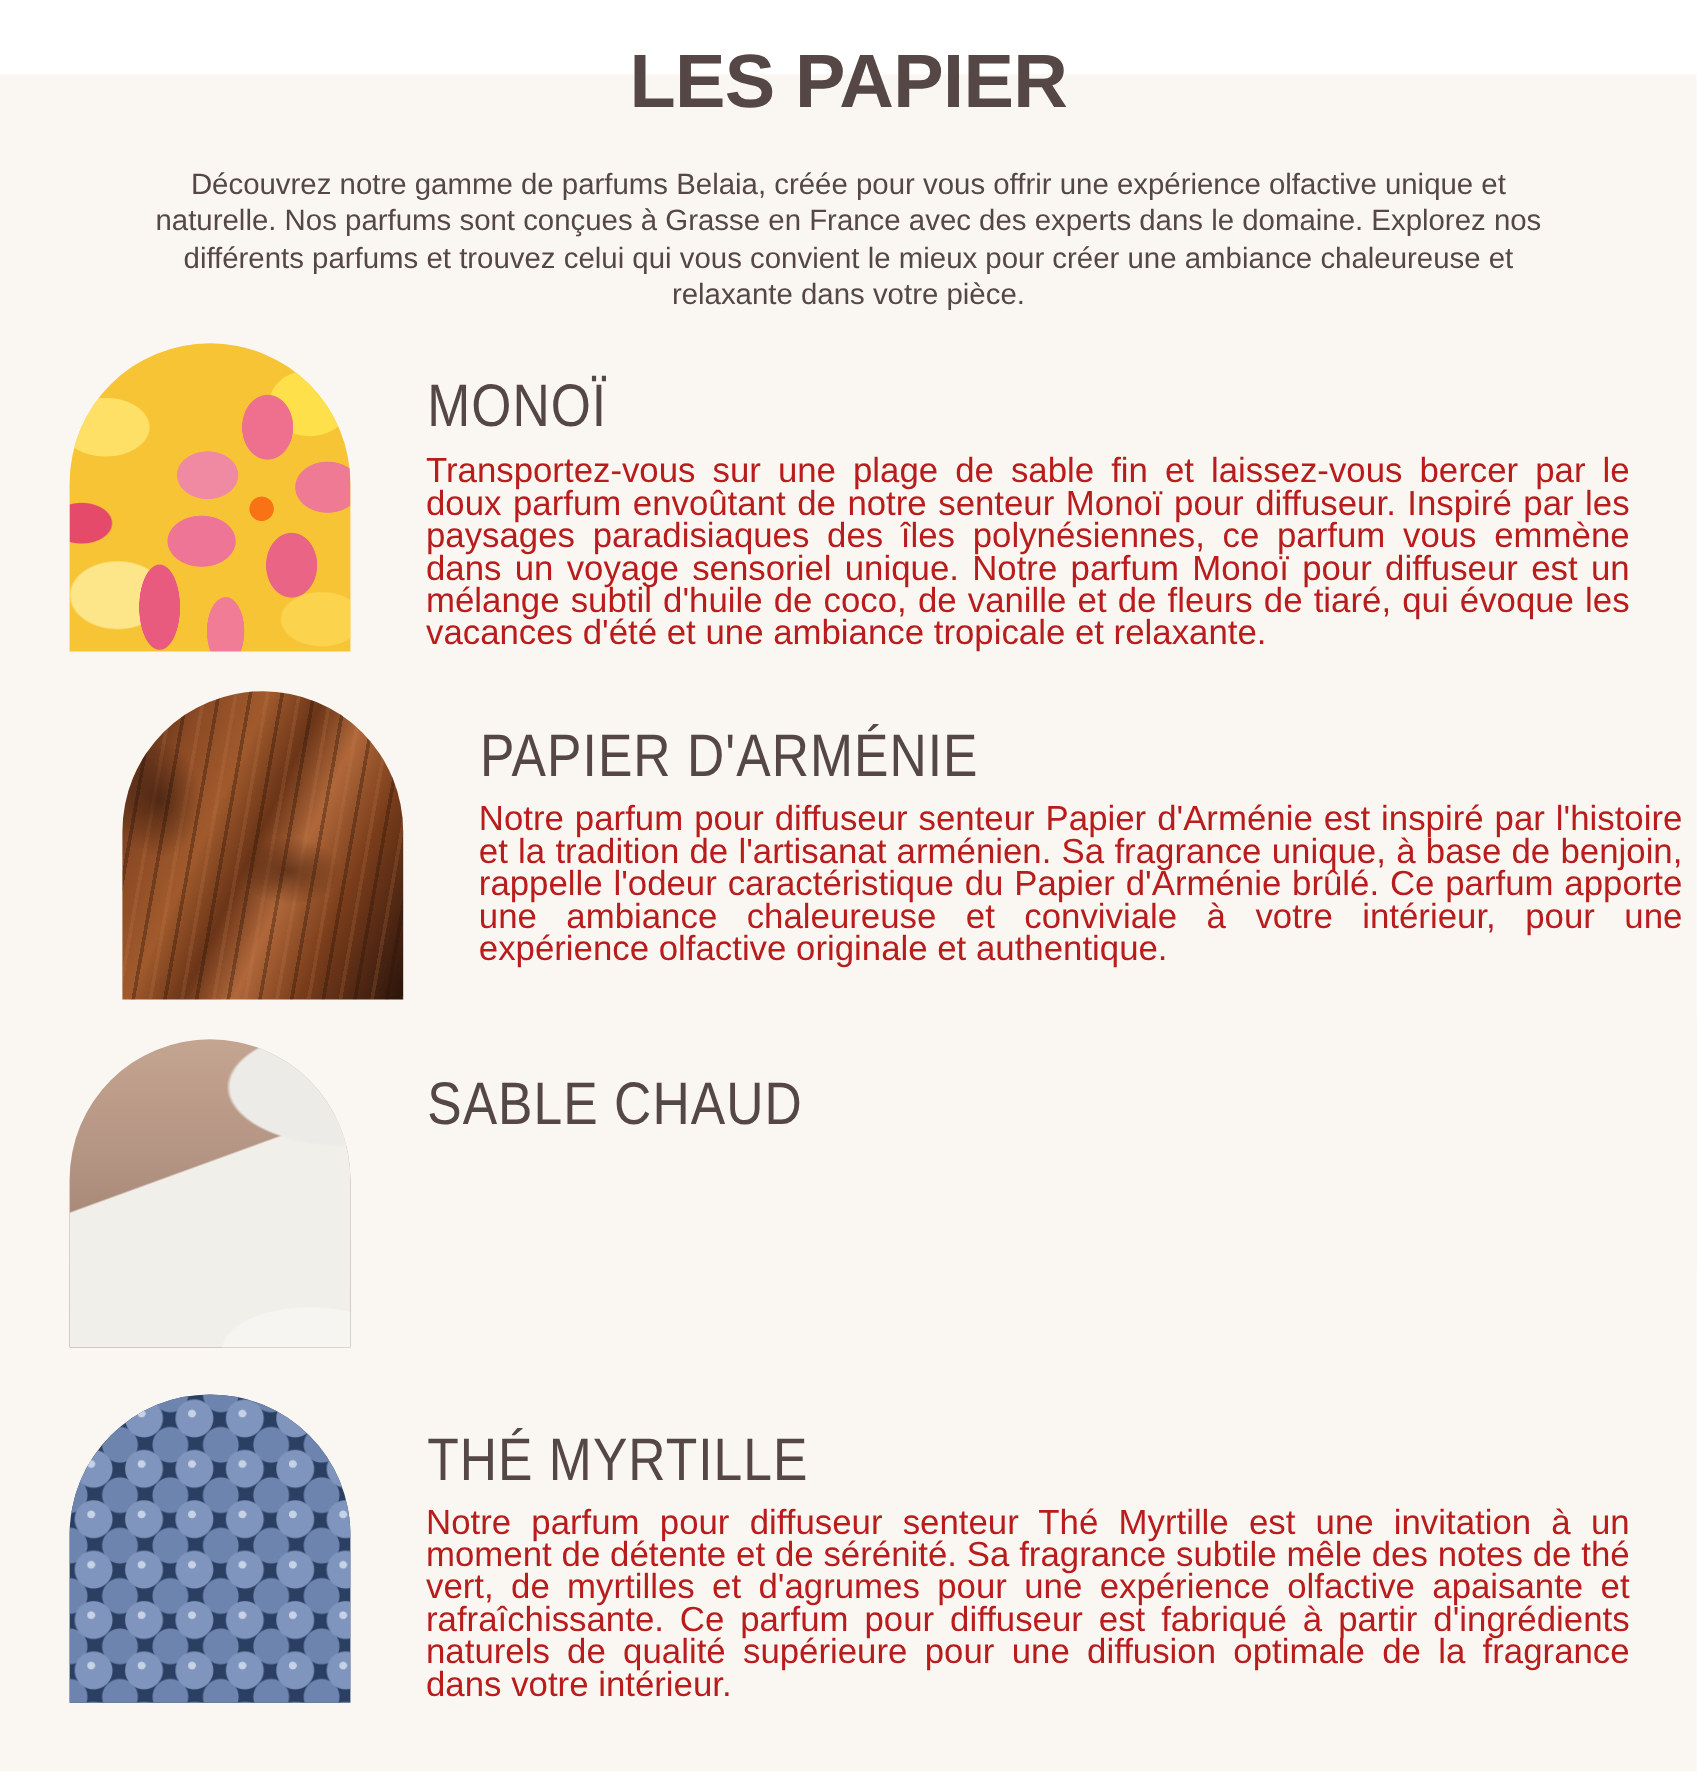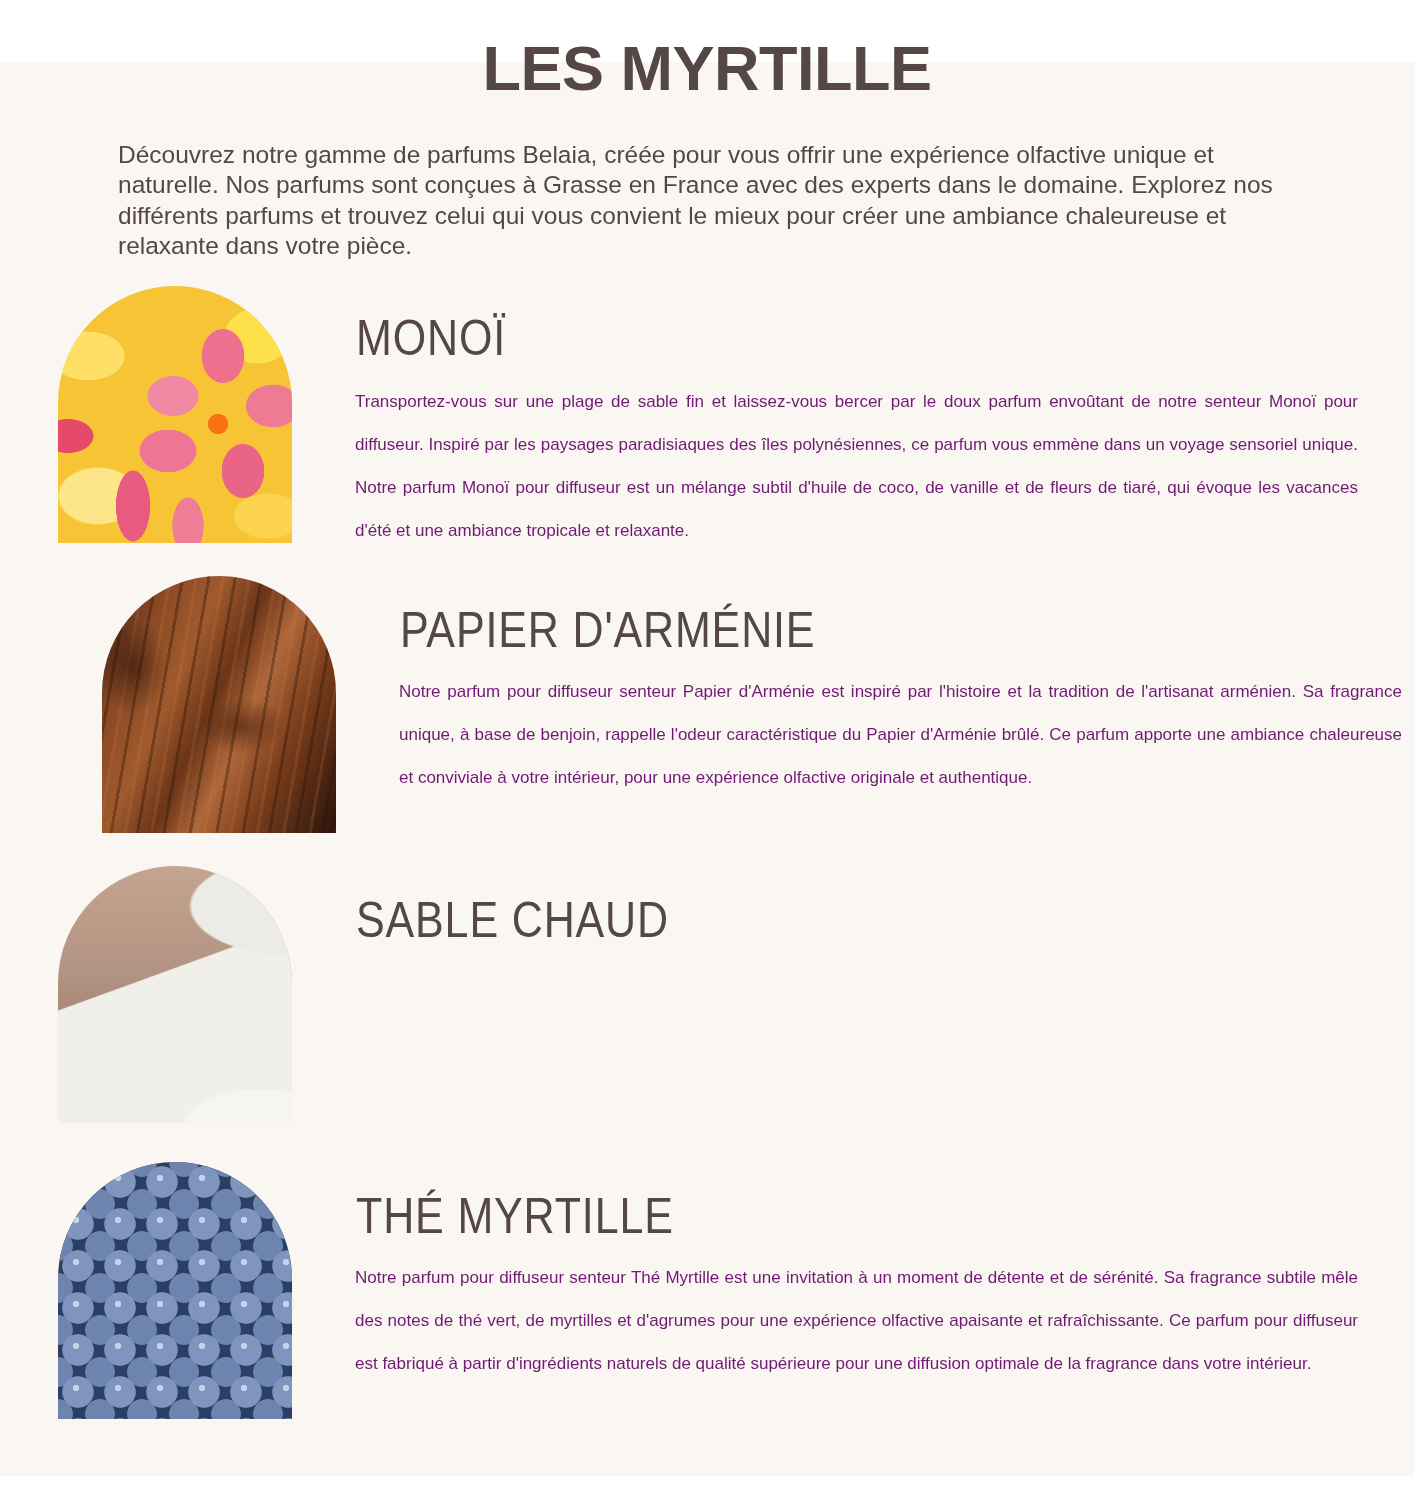--- a/index.html
+++ b/index.html
@@ -10,38 +10,38 @@
   .panel {
     position: absolute; left: 0; top: 62px; width: 1414px; height: 1414px;
     background: #FAF7F2;
   }
   .page-title {
     position: absolute; left: 0; top: 30px; width: 1414px; text-align: center;
     font-family: "Liberation Sans", "DejaVu Sans", sans-serif; font-weight: 700;
     font-size: 63px; line-height: 76px; letter-spacing: -0.5px; color: #554745; margin: 0;
   }
   .intro {
-    position: absolute; left: 118px; top: 140px; width: 1178px; text-align: left;
+    position: absolute; left: 118px; top: 140px; width: 1178px; text-align: center;
     font-size: 24.5px; line-height: 30.3px; color: #554745; margin: 0;
   }
   .product { position: absolute; left: 0; width: 1226px; height: 290px; }
   .arch {
     position: absolute; left: 58px; top: 0; width: 234px; height: 257px;
     border-radius: 117px 117px 0 0; overflow: hidden;
   }
   .arch .layer { position: absolute; inset: 0; }
   .p-title {
     position: absolute; left: 356px; margin: 0;
     font-family: "Liberation Sans", "DejaVu Sans", sans-serif; font-weight: 400;
     font-size: 50px; line-height: 60px; letter-spacing: 1px; color: #554745;
     transform: scaleX(0.86); transform-origin: left top;
   }
   .p-desc {
     position: absolute; left: 355px; width: 1003px; margin: 0;
-    font-size: 17px; line-height: 43px; text-align: justify; color: #701a75;
+    font-size: 29px; line-height: 27px; text-align: justify; color: #b91c1c;
   }
 
   
   .flowers { background: #f6c434; }
   .flowers .layer.a { background:
       radial-gradient(ellipse 60px 40px at 30px 70px, #ffe066 0 60%, transparent 62%),
       radial-gradient(ellipse 55px 45px at 200px 50px, #fde04a 0 60%, transparent 62%),
       radial-gradient(ellipse 70px 50px at 40px 210px, #fde68a 0 55%, transparent 58%),
       radial-gradient(ellipse 60px 40px at 210px 230px, #fcd34d 0 55%, transparent 58%),
       radial-gradient(ellipse 45px 30px at 10px 150px, #e64a6a 0 55%, transparent 58%); }
@@ -75,21 +75,21 @@
       radial-gradient(circle 18px at 20px 20px, #7f95bd 0 85%, transparent 90%) 0 0 / 42px 42px,
       radial-gradient(circle 17px at 21px 21px, #6d84ae 0 85%, transparent 90%) 21px 21px / 42px 42px; }
   .berries .layer.b { background:
       radial-gradient(circle 5px at 18px 16px, rgba(230,236,248,0.7) 0 60%, transparent 70%) 0 0 / 42px 42px; }
 </style>
 </head>
 <body>
 
 <div class="panel"></div>
 
-<h1 class="page-title">LES MYRTILLE</h1>
+<h1 class="page-title">LES PAPIER</h1>
 
 <p class="intro">Découvrez notre gamme de parfums Belaia, créée pour vous offrir une expérience olfactive unique et naturelle. Nos parfums sont conçues à Grasse en France avec des experts dans le domaine. Explorez nos différents parfums et trouvez celui qui vous convient le mieux pour créer une ambiance chaleureuse et relaxante dans votre pièce.</p>
 
 <section class="product" style="top:286px;">
   <div class="arch flowers">
     <div class="layer a"></div>
       <div class="layer b"></div>
   </div>
   <h2 class="p-title" style="top:22px;">MONOÏ</h2>
   <p class="p-desc" style="top:94px;">Transportez-vous sur une plage de sable fin et laissez-vous bercer par le doux parfum envoûtant de notre senteur Monoï pour diffuseur. Inspiré par les paysages paradisiaques des îles polynésiennes, ce parfum vous emmène dans un voyage sensoriel unique. Notre parfum Monoï pour diffuseur est un mélange subtil d'huile de coco, de vanille et de fleurs de tiaré, qui évoque les vacances d'été et une ambiance tropicale et relaxante.</p>

